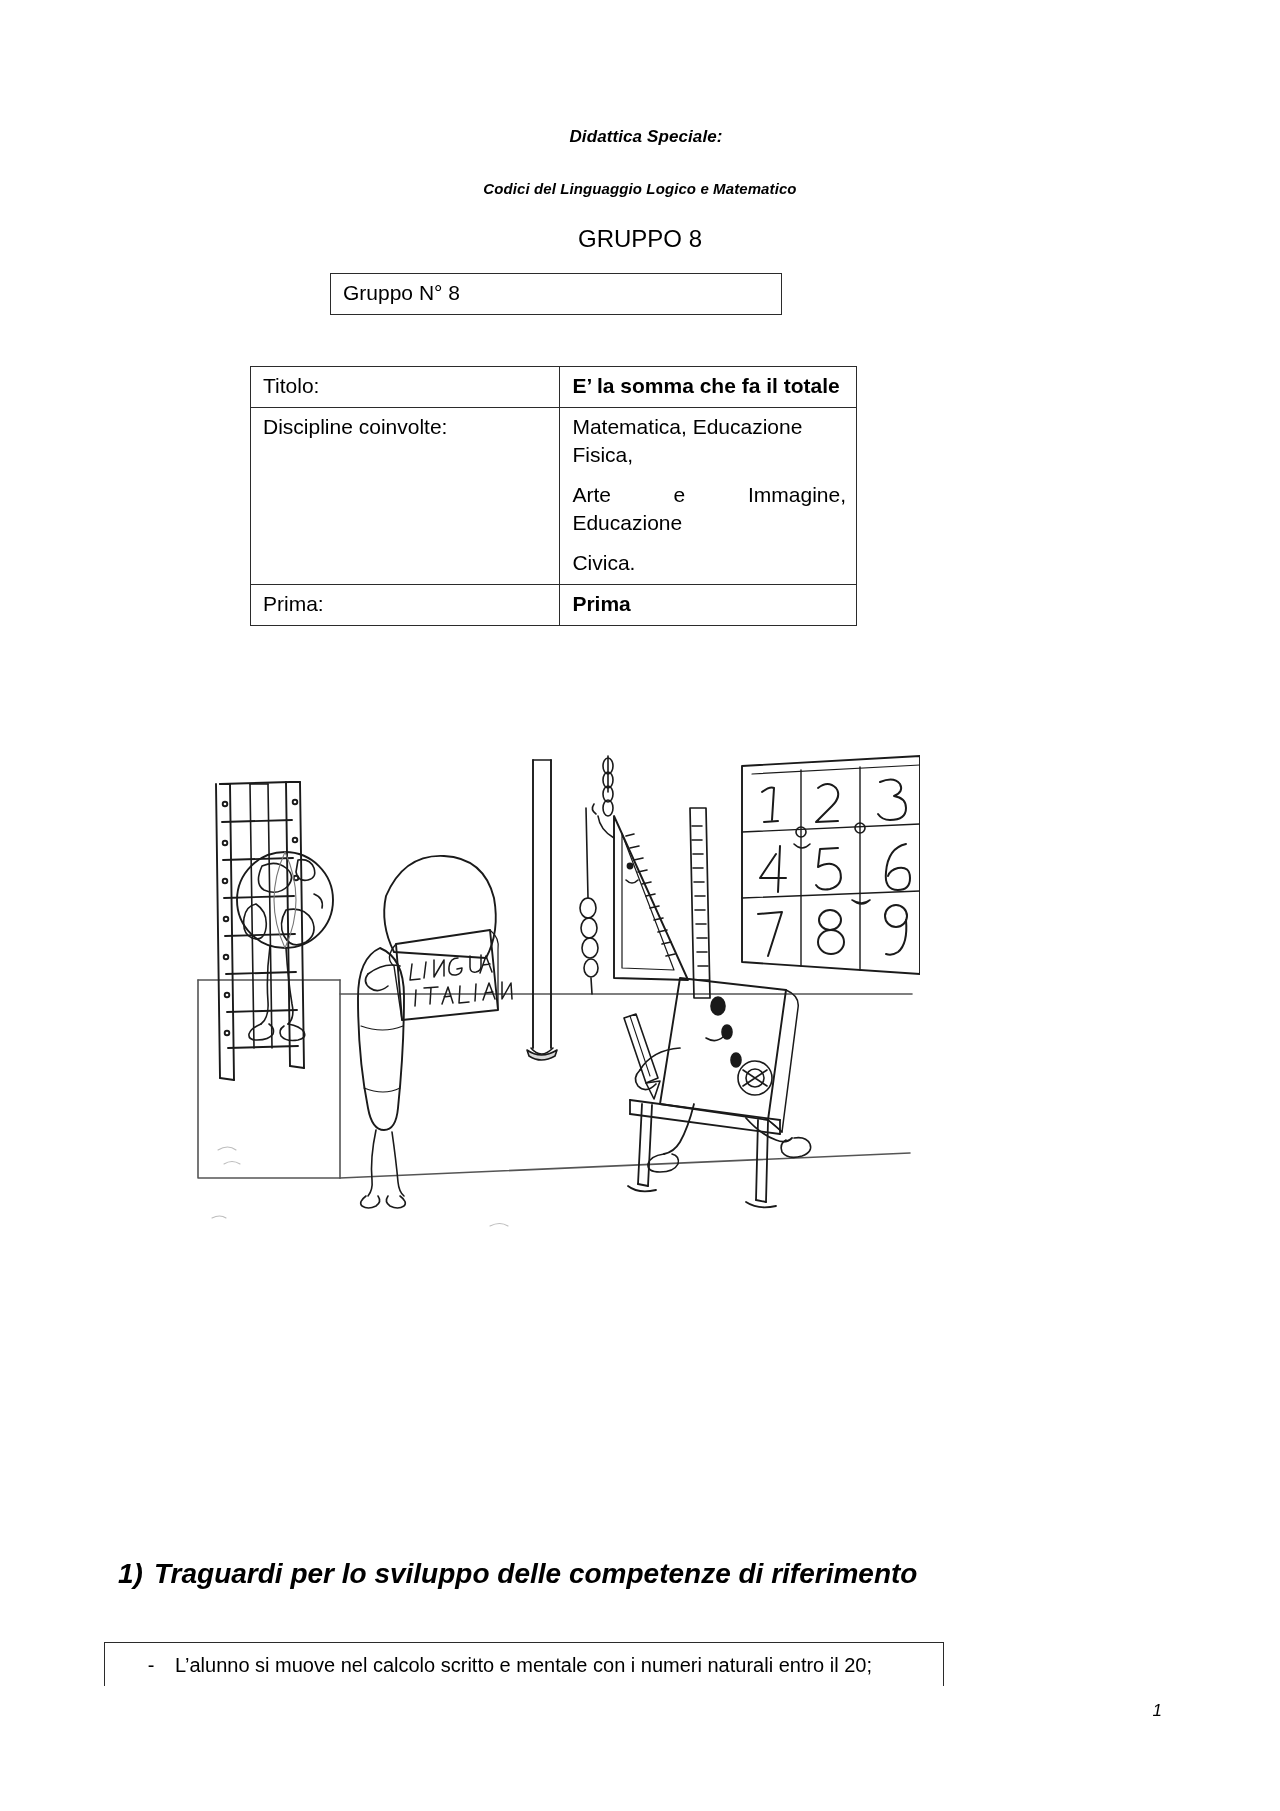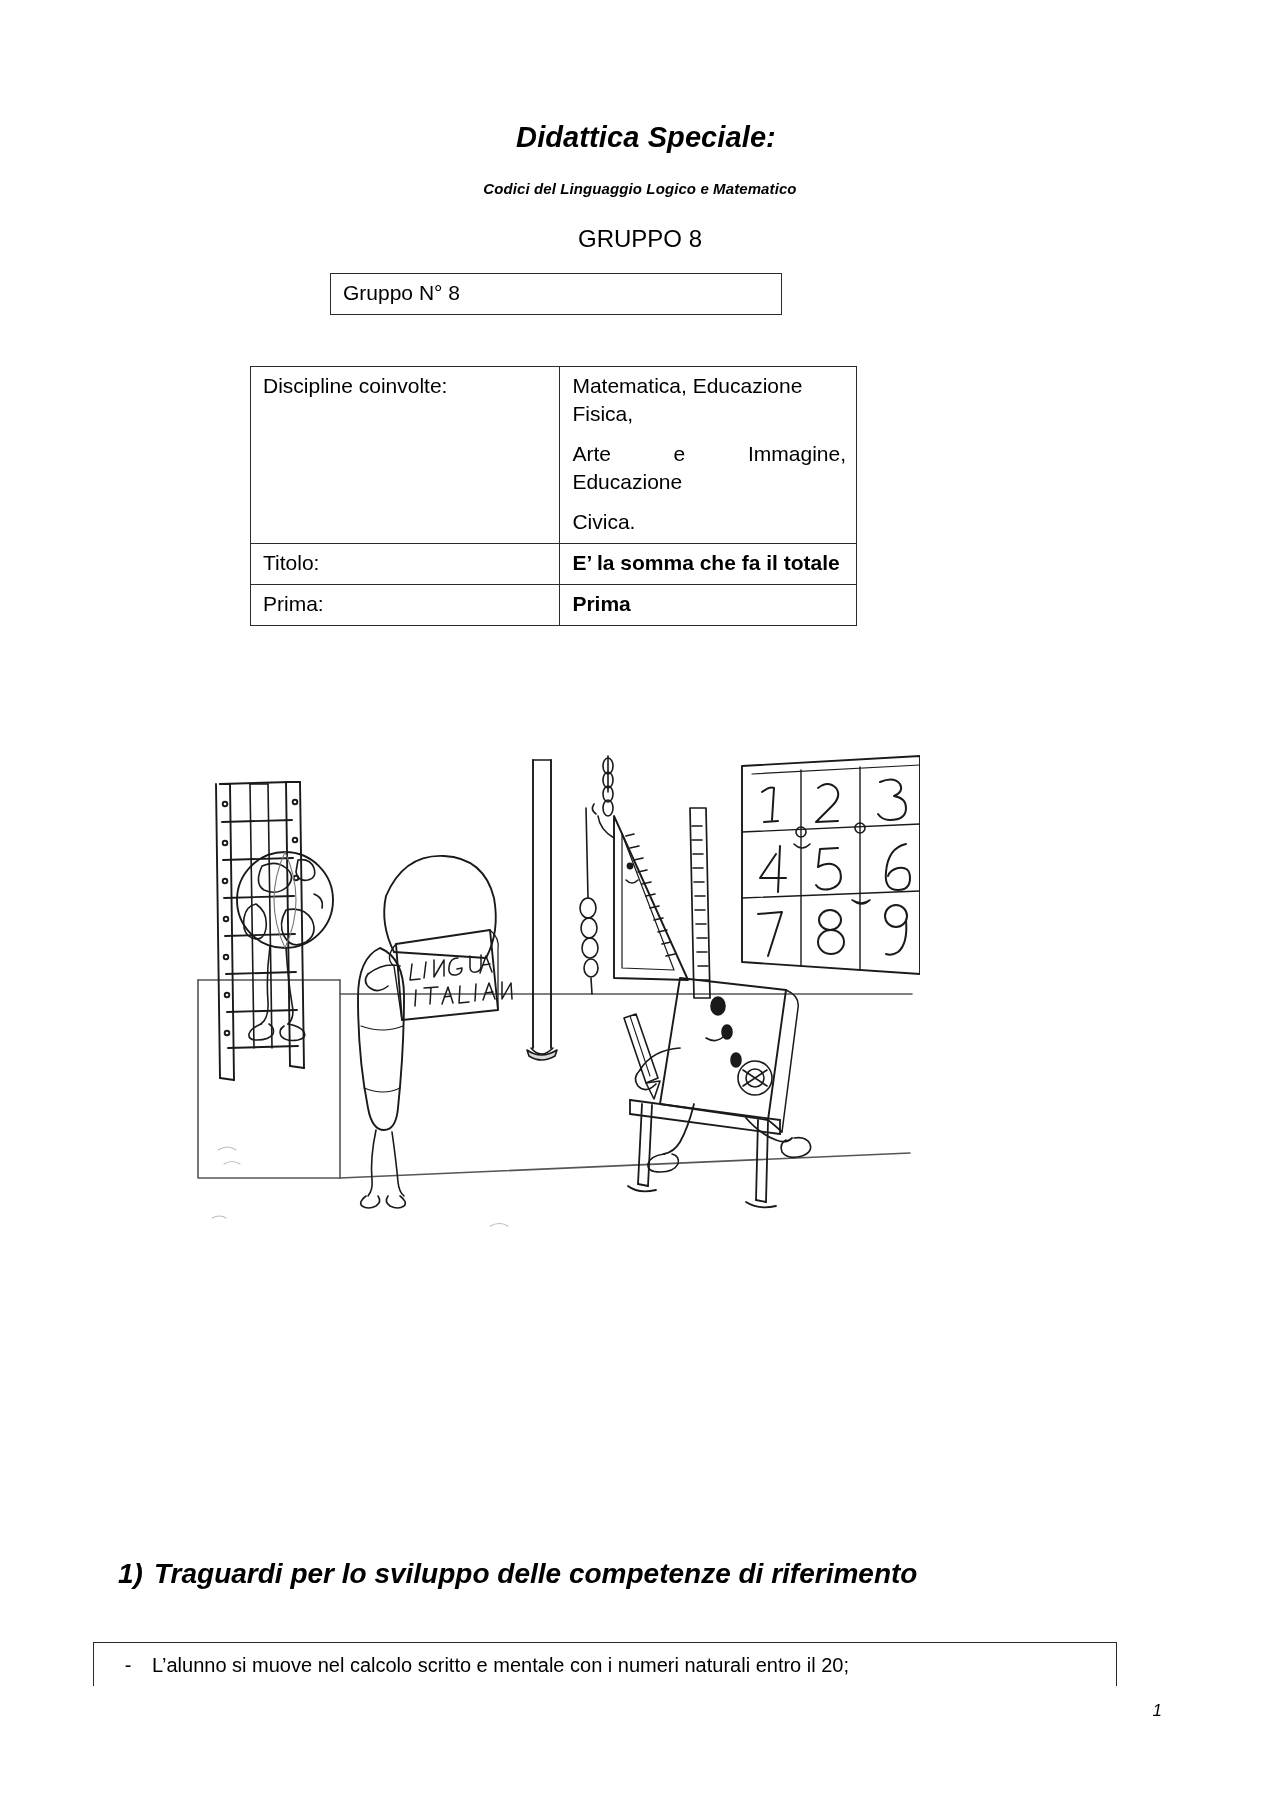--- a/index.html
+++ b/index.html
@@ -23,21 +23,21 @@
   }
 
   
   .title-block {
     position: absolute;
     left: 0; top: 122px;
     width: 1280px;
     text-align: center;
   }
   .title-line1 {
-    font-size: 29px;
+    font-size: 17px;
     font-weight: bold;
     font-style: italic;
     letter-spacing: 0.1px;
     line-height: 30px;
     margin-left: 12px;
   }
   .title-line2 {
     margin-top: 22px;
     font-size: 15px;
     font-weight: bold;
@@ -105,25 +105,25 @@
     font-size: 28px;
     font-weight: bold;
     font-style: italic;
     line-height: 28px;
   }
   .section-heading .num { display: inline-block; width: 36px; }
 
   
   #bullet-box {
     position: absolute;
-    left: 93px; top: 1642px;
-    width: 1024px;
+    left: 104px; top: 1642px;
+    width: 840px;
     border: 1.4px solid #2b2b2b;
     border-bottom: none;
-    padding: 8px 10px 10px 10px;
+    padding: 8px 10px 10px 22px;
     font-size: 20px;
     line-height: 28px;
     height: 44px;
   }
   #bullet-box .dash { display: inline-block; width: 48px; text-align: center; }
 
   
   .page-number {
     position: absolute;
     right: 118px; top: 1700px;
@@ -146,35 +146,35 @@
   <table class="doc-table" id="group-table">
     <tbody>
       <tr>
         <td>Gruppo N° 8</td>
       </tr>
     </tbody>
   </table>
 
   <table class="doc-table" id="info-table">
     <tbody>
+      <tr>
+        <td class="label-col">Titolo:</td>
+        <td class="value-col bold-val">E’ la somma che fa il totale</td>
+      </tr>
       <tr>
         <td class="label-col">Discipline coinvolte:</td>
         <td class="value-col">
           <span class="disc-line">Matematica, Educazione Fisica,</span>
           <span class="disc-gap"></span>
           <span class="disc-line just">Arte e Immagine, Educazione</span>
           <span class="disc-gap"></span>
           <span class="disc-line">Civica.</span>
         </td>
       </tr>
       <tr>
-        <td class="label-col">Titolo:</td>
-        <td class="value-col bold-val">E’ la somma che fa il totale</td>
-      </tr>
-      <tr>
         <td class="label-col">Prima:</td>
         <td class="value-col bold-val">Prima</td>
       </tr>
     </tbody>
   </table>
 
   <div id="illustration">
     <svg viewBox="0 0 730 540" xmlns="http://www.w3.org/2000/svg" fill="none" stroke="#1a1a1a" stroke-width="1.6" stroke-linecap="round" stroke-linejoin="round">
 
       <g stroke-width="1.6">

